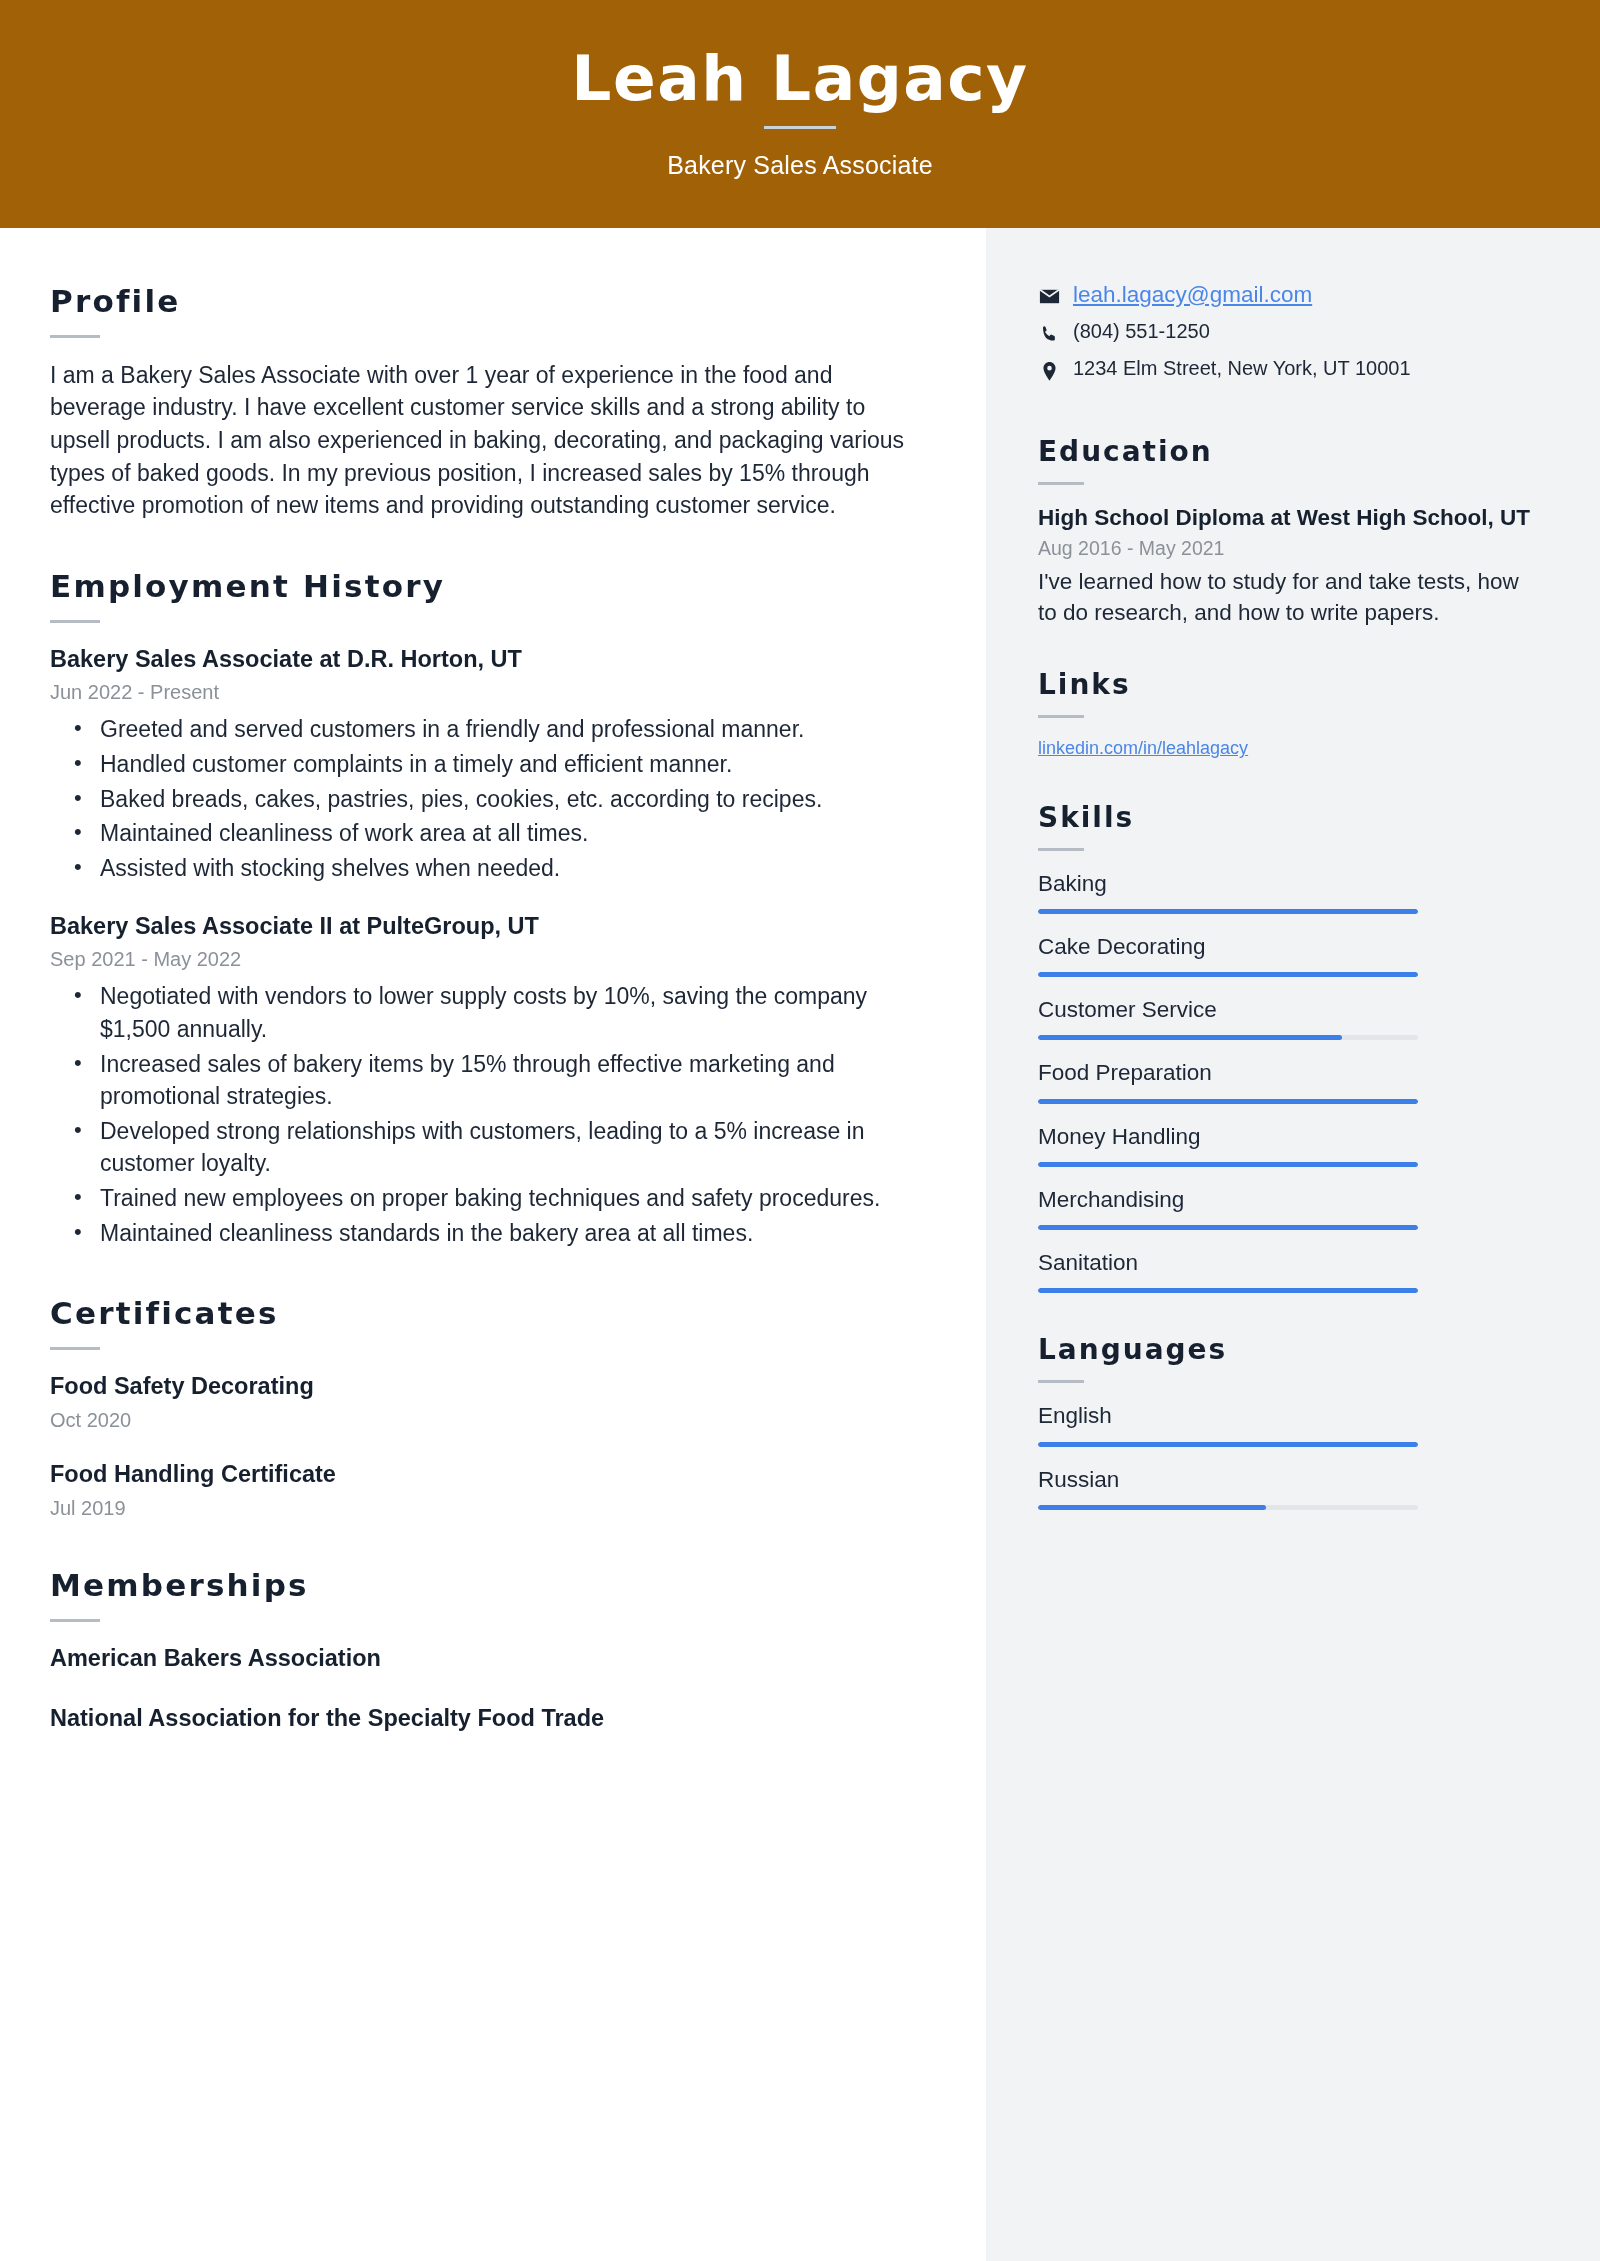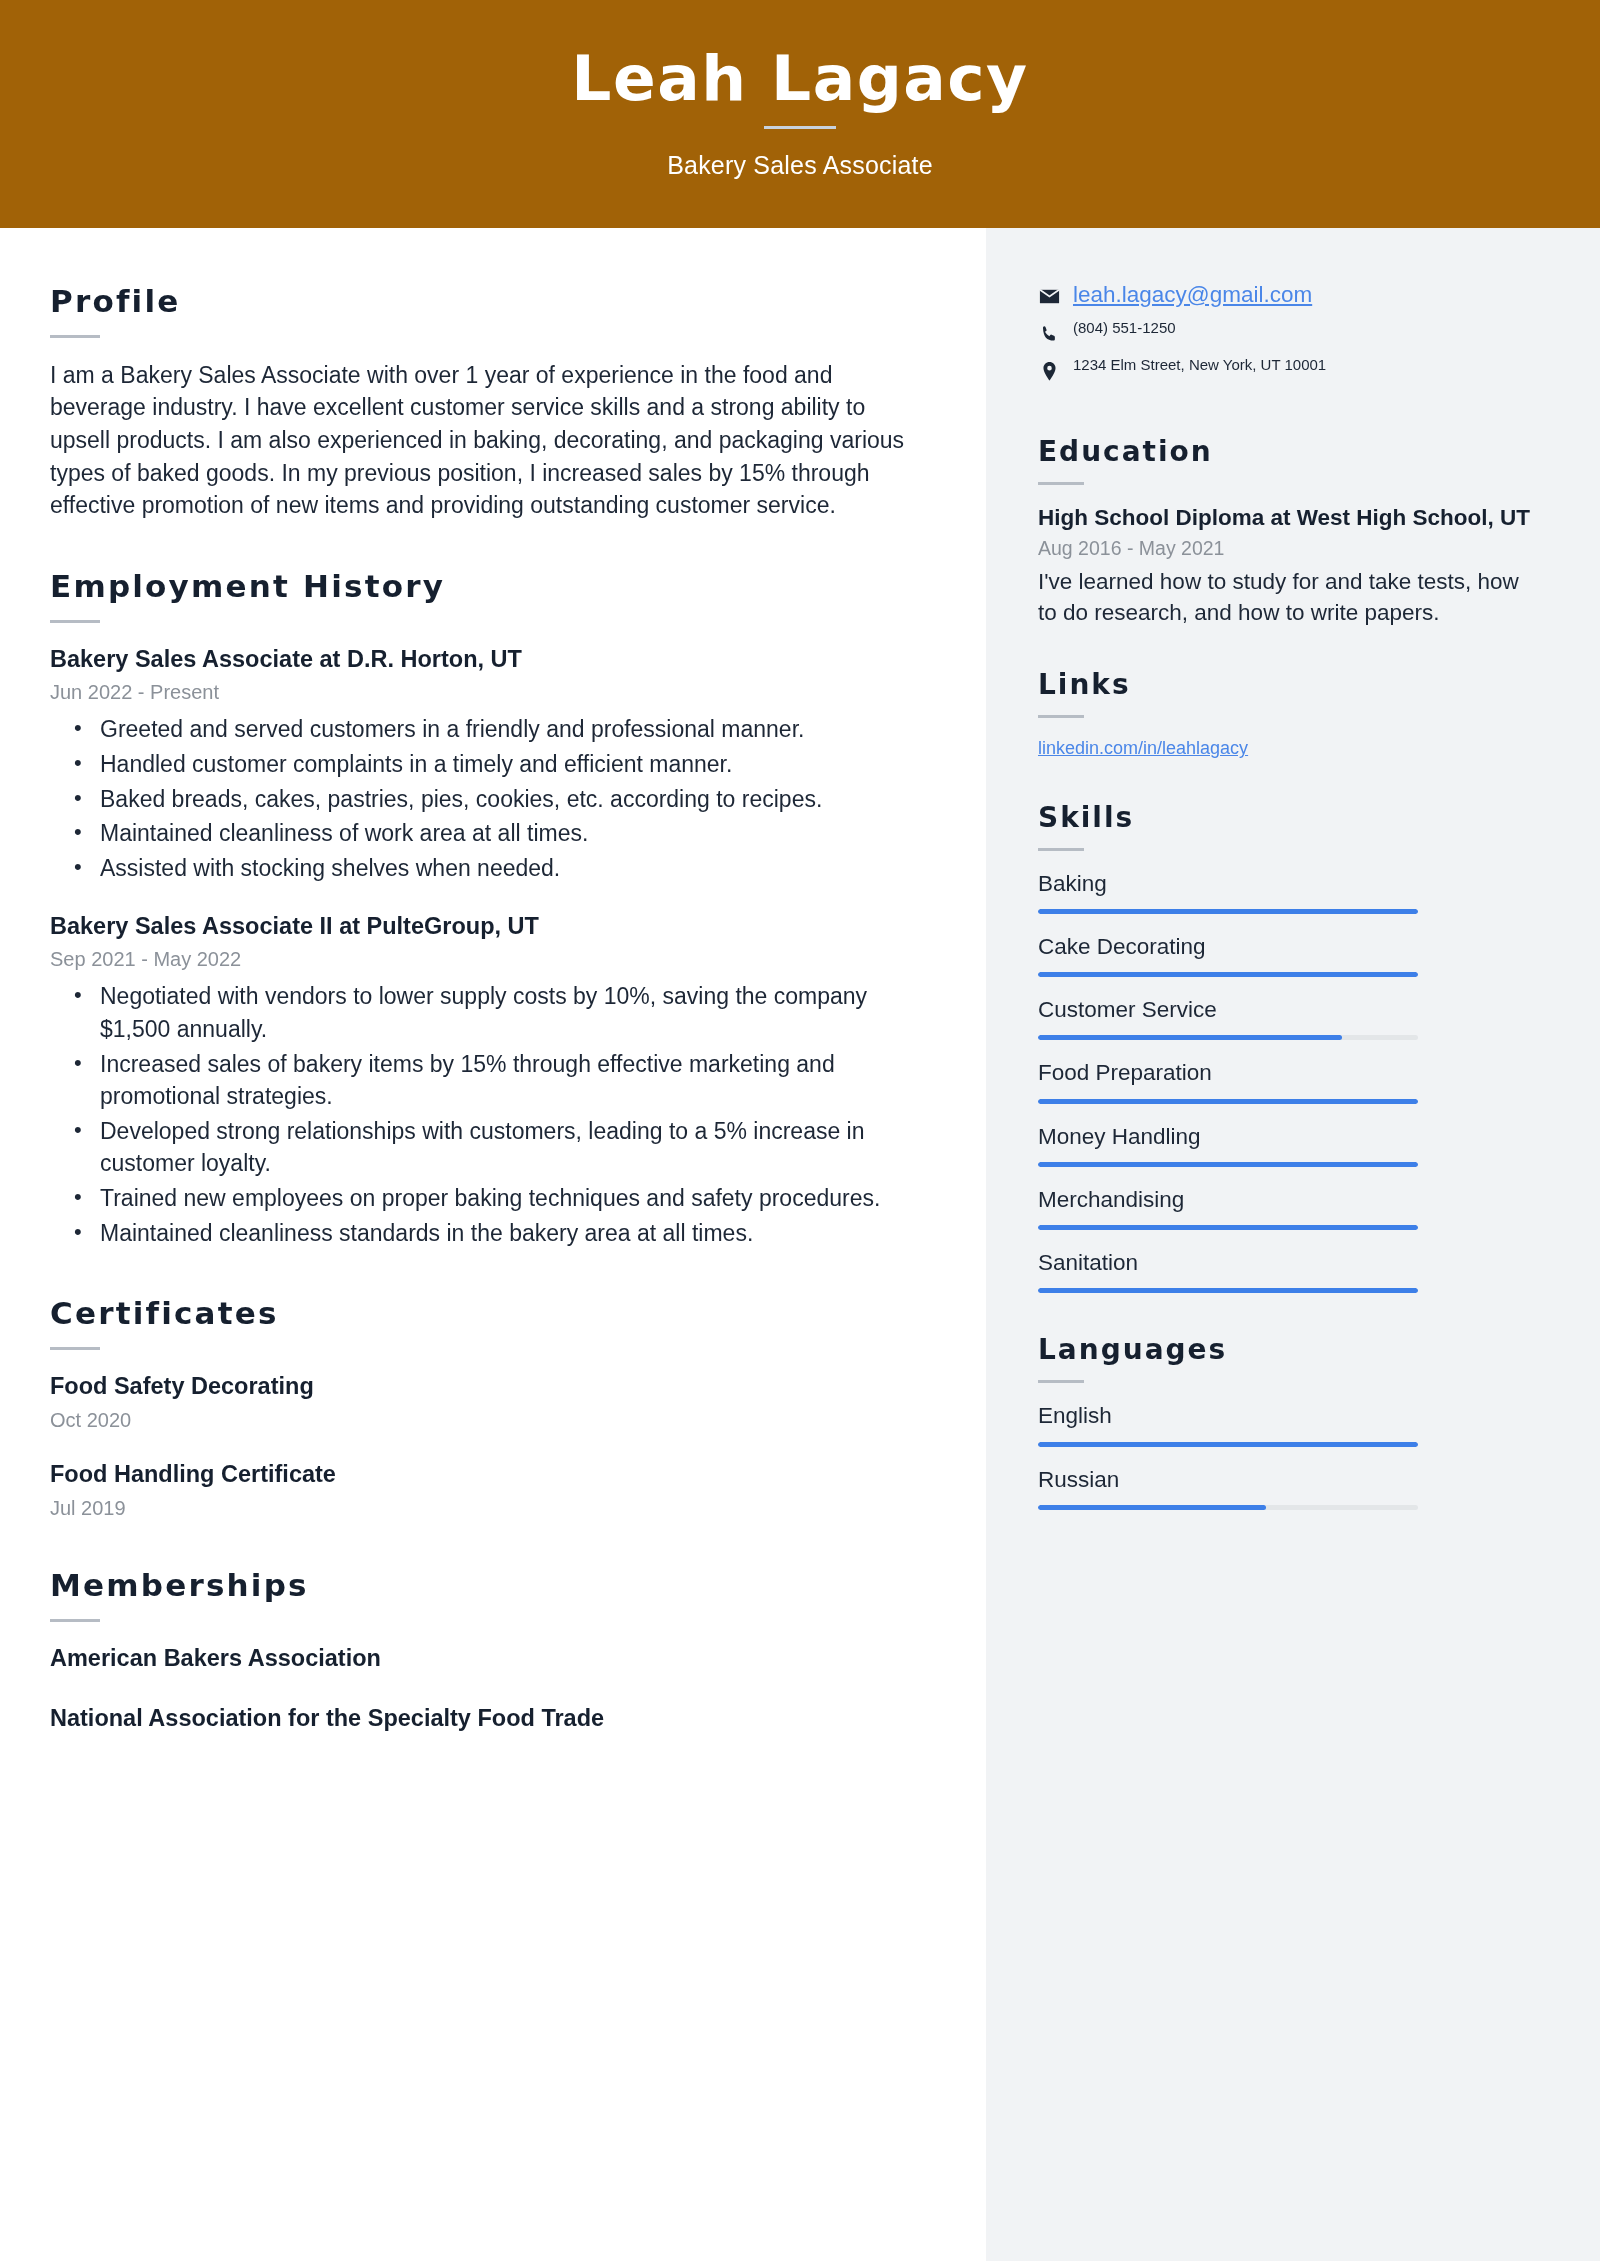--- a/index.html
+++ b/index.html
@@ -150,21 +150,21 @@
   .contact-icon {
     width: 30px;
     min-width: 30px;
     padding-top: 5px;
     display: flex;
     justify-content: flex-start;
     color: #1d2736;
   }
   .contact-icon svg { display: block; }
   .contact-text {
-    font-size: 15px;
+    font-size: 20px;
     color: #1d2736;
     line-height: 1.33;
     padding-left: 5px;
   }
   .contact-link {
     font-size: 22.5px;
     color: #4a86e8;
     text-decoration: underline;
     line-height: 1.33;
     padding-left: 5px;

